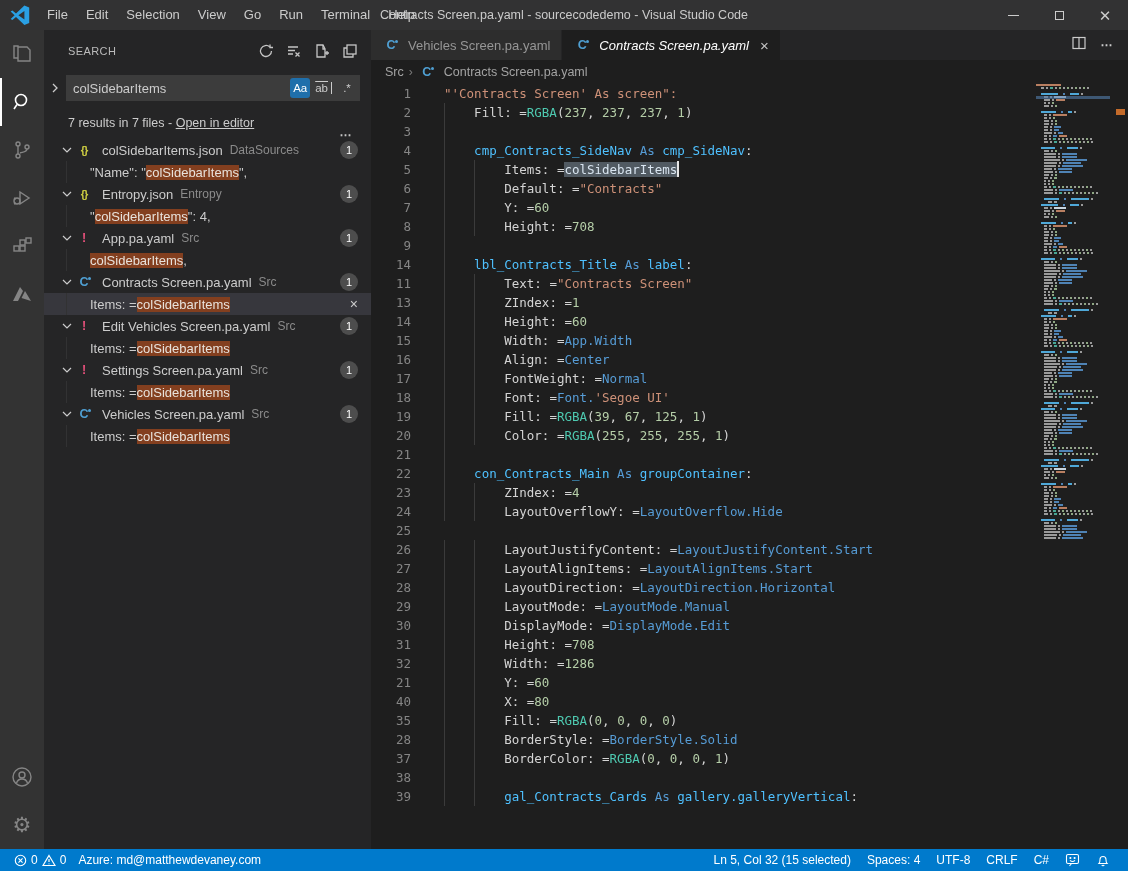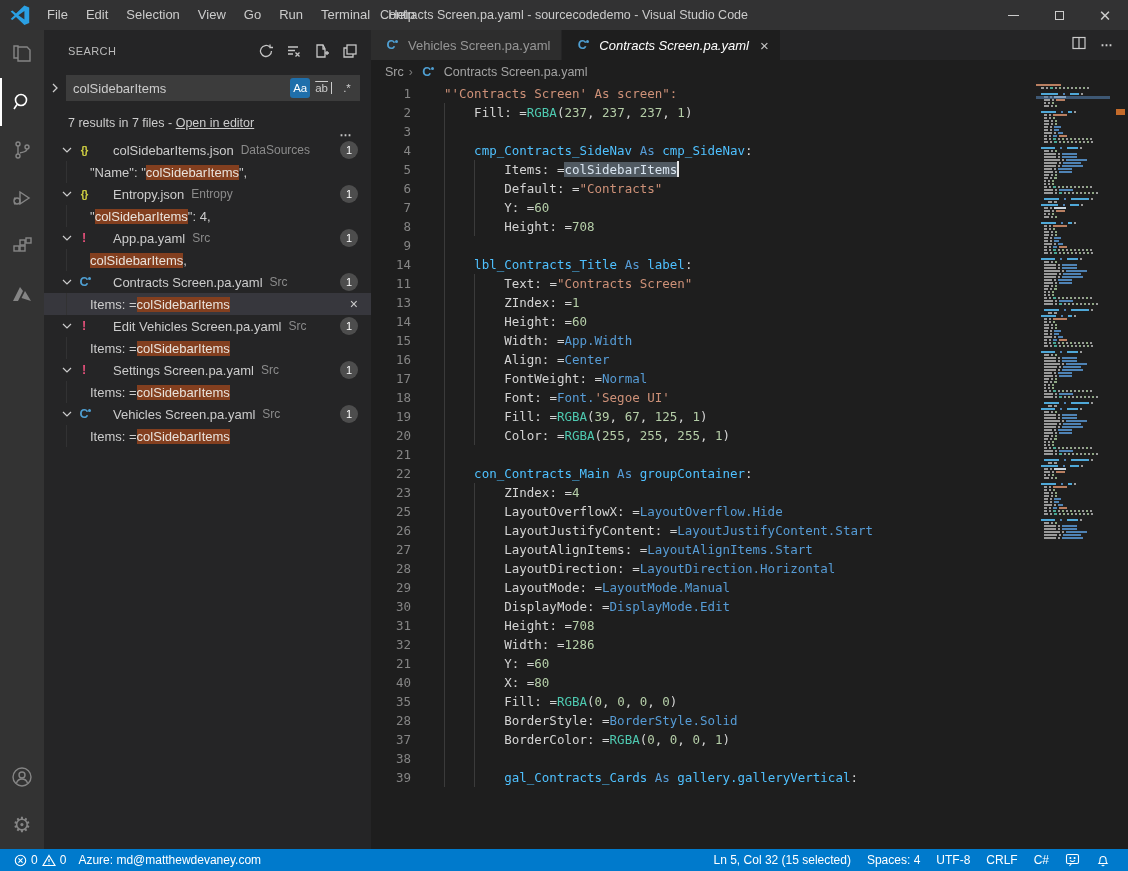--- a/index.html
+++ b/index.html
@@ -45,21 +45,21 @@
   .opt { min-width:20px; height:20px; display:flex; align-items:center; justify-content:center; font-size:11.5px;
      border-radius:3px; color:#cccccc; padding:0 2px; }
   .opt.active { background:#1f6fab; color:#ffffff; }
   .opt-word { text-decoration:overline; border-right:1px solid #cccccc; padding-right:3px; }
   .toggle-details { position:absolute; right:18px; top:98px; color:#c5c5c5; font-weight:bold; letter-spacing:1.5px; font-size:12px; }
   .summary { margin:15px 24px 0 24px; font-size:12.5px; color:#cccccc; }
   .summary a { color:#cccccc; text-decoration:underline; }
   .results { margin-top:9px; }
   .row { height:22px; display:flex; align-items:center; position:relative; color:#cccccc; cursor:default; }
   .file-row { padding-left:15px; }
-  .file-row .name { margin-left:17px; white-space:nowrap; }
+  .file-row .name { margin-left:6px; white-space:nowrap; }
   .folder-badge { margin-left:7px; font-size:12px; color:#8b8b8b; white-space:nowrap; }
   .count-badge { position:absolute; right:13px; background:#4d4d4d; color:#ffffff; font-size:11px;
      border-radius:10px; min-width:18px; height:18px; display:flex; align-items:center; justify-content:center; }
   .chev { width:16px; height:16px; flex-shrink:0; }
   .fi { width:18px; display:inline-flex; justify-content:center; margin-right:3px; font-weight:bold; font-size:11px; flex-shrink:0; position:relative; }
   .fi-json { color:#cbcb41; letter-spacing:-1px; }
   .fi-yaml { color:#e8517c; font-size:12.5px; }
   .fi-pa { color:#4f9fd2; font-size:12.5px; }
   .fi-pa::after { content:""; position:absolute; width:3px; height:3px; background:#4f9fd2; border-radius:50%; right:2px; top:2px; }
   .match-row { padding-left:46px; white-space:pre; }
@@ -366,21 +366,22 @@
         <div class="line"><span class="ln">14</span><span class="lcontent"><span class="guide" style="left: 0ch;"></span><span class="guide" style="left: 4ch;"></span><span class="t-p">        </span><span class="t-k">Height</span><span class="t-p">: =</span><span class="t-n">60</span></span></div>
         <div class="line"><span class="ln">15</span><span class="lcontent"><span class="guide" style="left: 0ch;"></span><span class="guide" style="left: 4ch;"></span><span class="t-p">        </span><span class="t-k">Width</span><span class="t-p">: =</span><span class="t-e">App.Width</span></span></div>
         <div class="line"><span class="ln">16</span><span class="lcontent"><span class="guide" style="left: 0ch;"></span><span class="guide" style="left: 4ch;"></span><span class="t-p">        </span><span class="t-k">Align</span><span class="t-p">: =</span><span class="t-e">Center</span></span></div>
         <div class="line"><span class="ln">17</span><span class="lcontent"><span class="guide" style="left: 0ch;"></span><span class="guide" style="left: 4ch;"></span><span class="t-p">        </span><span class="t-k">FontWeight</span><span class="t-p">: =</span><span class="t-e">Normal</span></span></div>
         <div class="line"><span class="ln">18</span><span class="lcontent"><span class="guide" style="left: 0ch;"></span><span class="guide" style="left: 4ch;"></span><span class="t-p">        </span><span class="t-k">Font</span><span class="t-p">: =</span><span class="t-e">Font.</span><span class="t-s">'Segoe UI'</span></span></div>
         <div class="line"><span class="ln">19</span><span class="lcontent"><span class="guide" style="left: 0ch;"></span><span class="guide" style="left: 4ch;"></span><span class="t-p">        </span><span class="t-k">Fill</span><span class="t-p">: =</span><span class="t-f">RGBA</span><span class="t-p">(</span><span class="t-n">39</span><span class="t-p">, </span><span class="t-n">67</span><span class="t-p">, </span><span class="t-n">125</span><span class="t-p">, </span><span class="t-n">1</span><span class="t-p">)</span></span></div>
         <div class="line"><span class="ln">20</span><span class="lcontent"><span class="guide" style="left: 0ch;"></span><span class="guide" style="left: 4ch;"></span><span class="t-p">        </span><span class="t-k">Color</span><span class="t-p">: =</span><span class="t-f">RGBA</span><span class="t-p">(</span><span class="t-n">255</span><span class="t-p">, </span><span class="t-n">255</span><span class="t-p">, </span><span class="t-n">255</span><span class="t-p">, </span><span class="t-n">1</span><span class="t-p">)</span></span></div>
         <div class="line"><span class="ln">21</span><span class="lcontent"><span class="guide" style="left: 0ch;"></span></span></div>
         <div class="line"><span class="ln">22</span><span class="lcontent"><span class="guide" style="left: 0ch;"></span><span class="t-p">    </span><span class="t-c">con_Contracts_Main</span><span class="t-p"> </span><span class="t-a">As</span><span class="t-p"> </span><span class="t-c">groupContainer</span><span class="t-p">:</span></span></div>
         <div class="line"><span class="ln">23</span><span class="lcontent"><span class="guide" style="left: 0ch;"></span><span class="guide" style="left: 4ch;"></span><span class="t-p">        </span><span class="t-k">ZIndex</span><span class="t-p">: =</span><span class="t-n">4</span></span></div>
-        <div class="line"><span class="ln">25</span><span class="lcontent"><span class="guide" style="left: 0ch;"></span><span class="guide" style="left: 4ch;"></span><span class="t-p">        </span><span class="t-k">LayoutOverflowX</span><span class="t-p">: =</span><span class="t-e">LayoutOverflow.Hide</span></span></div>
+        <div class="line"><span class="ln">24</span><span class="lcontent"><span class="guide" style="left: 0ch;"></span><span class="guide" style="left: 4ch;"></span><span class="t-p">        </span><span class="t-k">LayoutOverflowY</span><span class="t-p">: =</span><span class="t-e">LayoutOverflow.Hide</span></span></div>
+        <div class="line"><span class="ln">25</span></div>
         <div class="line"><span class="ln">26</span><span class="lcontent"><span class="guide" style="left: 0ch;"></span><span class="guide" style="left: 4ch;"></span><span class="t-p">        </span><span class="t-k">LayoutJustifyContent</span><span class="t-p">: =</span><span class="t-e">LayoutJustifyContent.Start</span></span></div>
         <div class="line"><span class="ln">27</span><span class="lcontent"><span class="guide" style="left: 0ch;"></span><span class="guide" style="left: 4ch;"></span><span class="t-p">        </span><span class="t-k">LayoutAlignItems</span><span class="t-p">: =</span><span class="t-e">LayoutAlignItems.Start</span></span></div>
         <div class="line"><span class="ln">28</span><span class="lcontent"><span class="guide" style="left: 0ch;"></span><span class="guide" style="left: 4ch;"></span><span class="t-p">        </span><span class="t-k">LayoutDirection</span><span class="t-p">: =</span><span class="t-e">LayoutDirection.Horizontal</span></span></div>
         <div class="line"><span class="ln">29</span><span class="lcontent"><span class="guide" style="left: 0ch;"></span><span class="guide" style="left: 4ch;"></span><span class="t-p">        </span><span class="t-k">LayoutMode</span><span class="t-p">: =</span><span class="t-e">LayoutMode.Manual</span></span></div>
         <div class="line"><span class="ln">30</span><span class="lcontent"><span class="guide" style="left: 0ch;"></span><span class="guide" style="left: 4ch;"></span><span class="t-p">        </span><span class="t-k">DisplayMode</span><span class="t-p">: =</span><span class="t-e">DisplayMode.Edit</span></span></div>
         <div class="line"><span class="ln">31</span><span class="lcontent"><span class="guide" style="left: 0ch;"></span><span class="guide" style="left: 4ch;"></span><span class="t-p">        </span><span class="t-k">Height</span><span class="t-p">: =</span><span class="t-n">708</span></span></div>
         <div class="line"><span class="ln">32</span><span class="lcontent"><span class="guide" style="left: 0ch;"></span><span class="guide" style="left: 4ch;"></span><span class="t-p">        </span><span class="t-k">Width</span><span class="t-p">: =</span><span class="t-n">1286</span></span></div>
         <div class="line"><span class="ln">21</span><span class="lcontent"><span class="guide" style="left: 0ch;"></span><span class="guide" style="left: 4ch;"></span><span class="t-p">        </span><span class="t-k">Y</span><span class="t-p">: =</span><span class="t-n">60</span></span></div>
         <div class="line"><span class="ln">40</span><span class="lcontent"><span class="guide" style="left: 0ch;"></span><span class="guide" style="left: 4ch;"></span><span class="t-p">        </span><span class="t-k">X</span><span class="t-p">: =</span><span class="t-n">80</span></span></div>
         <div class="line"><span class="ln">35</span><span class="lcontent"><span class="guide" style="left: 0ch;"></span><span class="guide" style="left: 4ch;"></span><span class="t-p">        </span><span class="t-k">Fill</span><span class="t-p">: =</span><span class="t-f">RGBA</span><span class="t-p">(</span><span class="t-n">0</span><span class="t-p">, </span><span class="t-n">0</span><span class="t-p">, </span><span class="t-n">0</span><span class="t-p">, </span><span class="t-n">0</span><span class="t-p">)</span></span></div>

